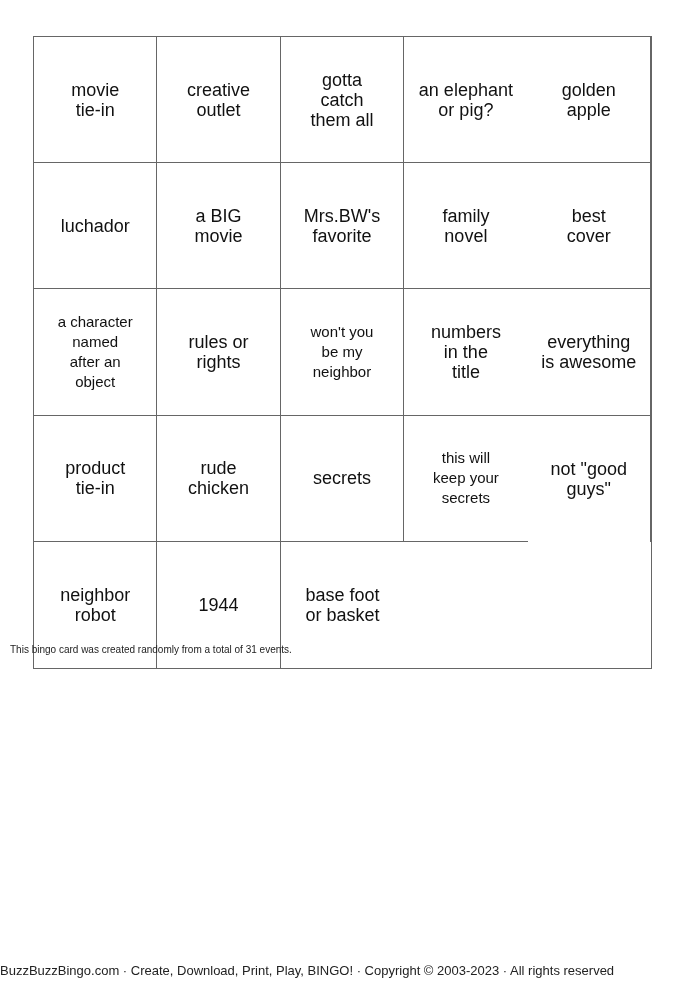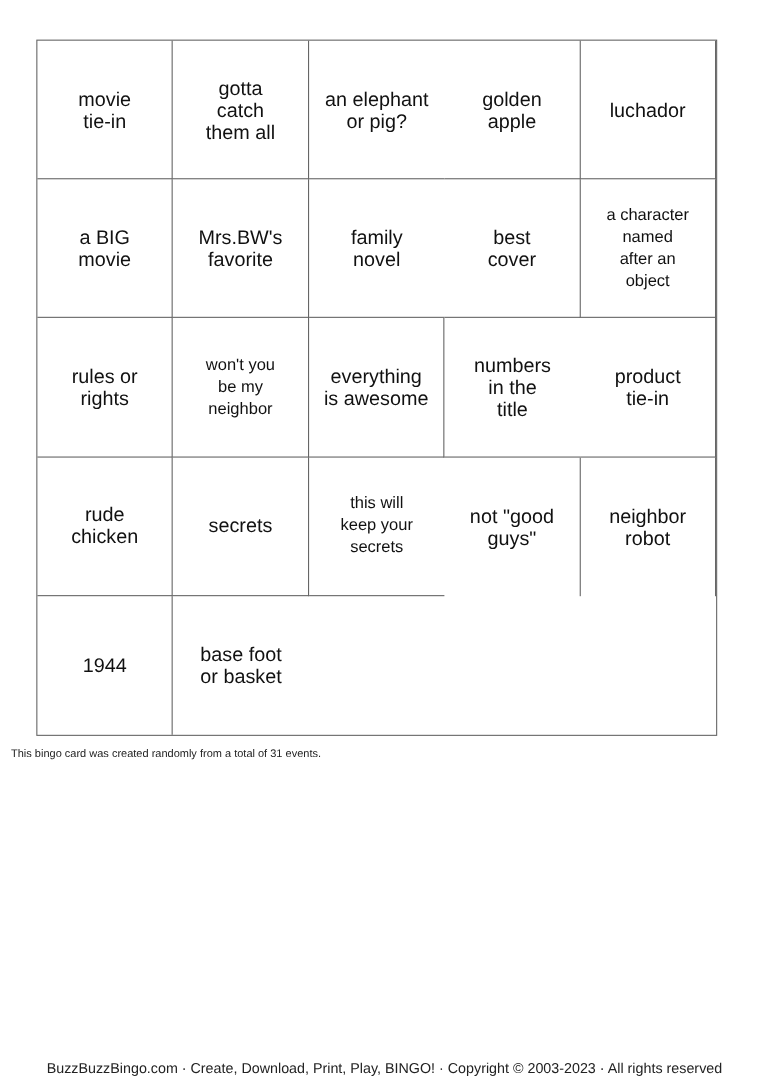--- a/index.html
+++ b/index.html
@@ -7,29 +7,31 @@
            font-family: "Liberation Sans", sans-serif; color: #111; }
     .grid { position: absolute; left: 33px; top: 36px; width: 619px; height: 633px;
             display: grid; grid-template-columns: repeat(5, 1fr); grid-template-rows: repeat(5, 1fr);
             border: 1px solid #666; box-sizing: border-box; }
     .cell { border-right: 1px solid #666; border-bottom: 1px solid #666;
             display: flex; align-items: center; justify-content: center; text-align: center;
             font-size: 18px; line-height: 20px; padding: 4px; box-sizing: border-box; white-space: pre-line; }
     .cell.c5 { border-right: none; }
     .cell.r5 { border-bottom: none; }
     .cell.small { font-size: 15px; line-height: 20px; }
-    .note { position: absolute; left: 10px; top: 680px; font-size: 10px; color: #222; }
-    .footer { position: absolute; left: 0; right: 0; top: 963px; text-align: center; font-size: 13px; color: #222; }
+    .note { position: absolute; left: 10px; top: 644px; font-size: 10px; color: #222; }
+    .footer { position: absolute; left: 0; right: 0; top: 963px; text-align: left; font-size: 13px; color: #222; }
   </style>
 </head>
 <body>
 
 <div class="grid">
   <div class="cell">movie
 tie-in</div>
+  <div class="cell">creative
+outlet</div>
   <div class="cell">gotta
 catch
 them all</div>
   <div class="cell c5">an elephant
 or pig?</div>
   <div class="cell">golden
 apple</div>
 
   <div class="cell">luchador</div>
   <div class="cell">a BIG
@@ -43,26 +45,26 @@
 cover</div>
   <div class="cell small">a character
 named
 after an
 object</div>
   <div class="cell">rules or
 rights</div>
   <div class="cell small">won't you
 be my
 neighbor</div>
-  <div class="cell">everything
-is awesome</div>
-
   <div class="cell c5">numbers
 in the
 title</div>
+
+  <div class="cell">everything
+is awesome</div>
   <div class="cell">product
 tie-in</div>
   <div class="cell">rude
 chicken</div>
   <div class="cell">secrets</div>
   <div class="cell c5 small">this will
 keep your
 secrets</div>
 
   <div class="cell r5">not "good

